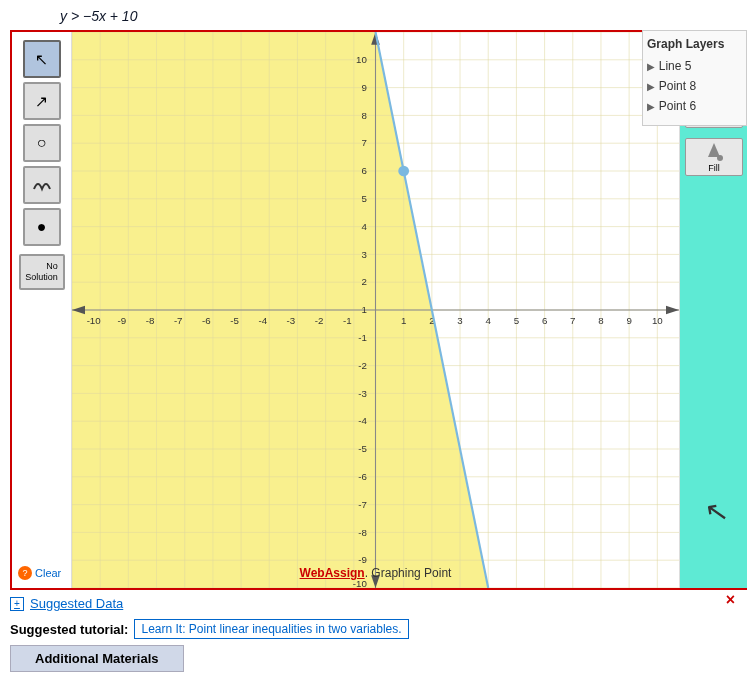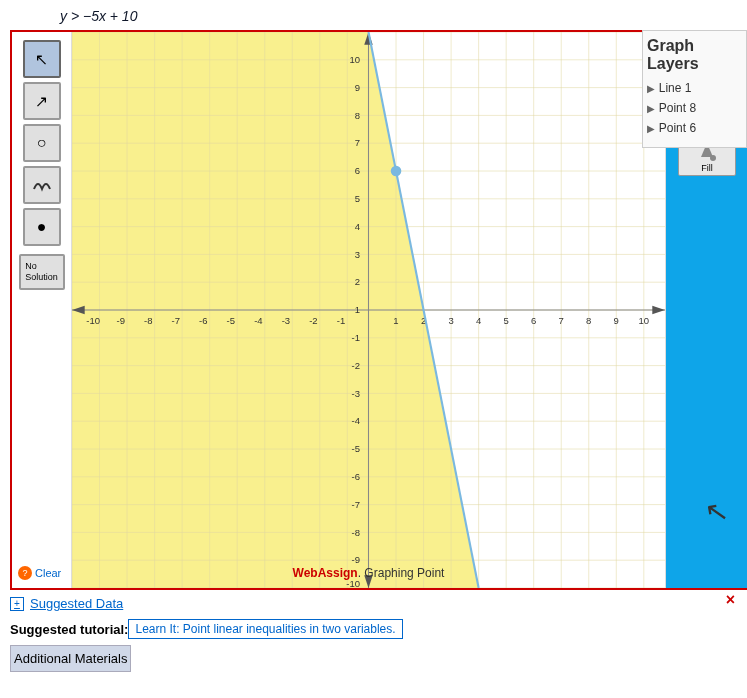--- a/index.html
+++ b/index.html
@@ -74,21 +74,21 @@
     .toolbar-btn-no-solution {
       width: 46px;
       height: 36px;
       border: 2px solid #999;
       background: #e0e0e0;
       display: flex;
       align-items: center;
       justify-content: center;
       cursor: pointer;
       font-size: 9px;
-      text-align: left;
+      text-align: right;
       border-radius: 2px;
       margin-top: 4px;
       line-height: 1.2;
     }
 
     .help-link {
       position: absolute;
       bottom: 8px;
       left: 8px;
       font-size: 11px;
@@ -109,22 +109,22 @@
 
     .graph-canvas {
       position: absolute;
       top: 0; left: 0;
       width: 100%;
       height: 100%;
     }
 
     
     .right-panel {
-      width: 83px;
-      background: #0ea5e9;
+      width: 69px;
+      background: #5eead4;
       border-left: 1px solid #ddd;
       display: flex;
       flex-direction: column;
       align-items: center;
       padding-top: 10px;
       gap: 10px;
       flex-shrink: 0;
     }
 
     .right-btn {
@@ -152,21 +152,21 @@
       right: 0px;
       width: 105px;
       background: #f9f9f9;
       border: 1px solid #ccc;
       padding: 6px 4px;
       font-size: 12px;
     }
 
     .graph-layers-title {
       font-weight: bold;
-      font-size: 16px;
+      font-size: 12px;
       margin-bottom: 8px;
       color: #333;
     }
 
     .layer-item {
       display: flex;
       align-items: center;
       gap: 4px;
       margin-bottom: 6px;
       cursor: pointer;
@@ -185,20 +185,21 @@
       bottom: 8px;
       left: 50%;
       transform: translateX(-50%);
       font-size: 12px;
       color: #333;
     }
 
     .webassign-label span.brand {
       font-weight: bold;
       color: #c00;
+      text-decoration: underline;
     }
 
     
     .bottom-section {
       position: absolute;
       top: 596px;
       left: 10px;
       width: 725px;
     }
 
@@ -230,38 +231,39 @@
       right: 15px;
       font-size: 16px;
       color: #c00;
       cursor: pointer;
       font-weight: bold;
     }
 
     .suggested-tutorial-row {
       display: flex;
       align-items: center;
+      gap: 6px;
       font-size: 13px;
       margin-bottom: 6px;
     }
 
     .suggested-tutorial-link {
       border: 1px solid #0066cc;
       padding: 2px 6px;
       font-size: 12px;
       color: #0066cc;
       cursor: pointer;
     }
 
     .additional-materials-btn {
       background: #d0d8e8;
       border: 1px solid #aab;
-      padding: 5px 3px;
+      padding: 5px 24px;
       font-size: 13px;
-      font-weight: normal;
+      font-weight: bold;
       cursor: pointer;
       display: inline-block;
     }
 
     
   </style>
 </head>
 <body>
 
 <div class="main-container">
@@ -451,21 +453,21 @@
 
       <div style="position:absolute; bottom:60px; right:20px; font-size:28px; color:#333; transform:rotate(-10deg);">↖</div>
     </div>
 
   </div>
 
   <div class="graph-layers-panel">
     <div class="graph-layers-title">Graph Layers</div>
     <div class="layer-item">
       <span class="layer-arrow">▶</span>
-      <span>Line 1</span>
+      <span>Line 5</span>
     </div>
     <div class="layer-item">
       <span class="layer-arrow">▶</span>
       <span>Point 8</span>
     </div>
     <div class="layer-item">
       <span class="layer-arrow">▶</span>
       <span>Point 6</span>
     </div>
   </div>

